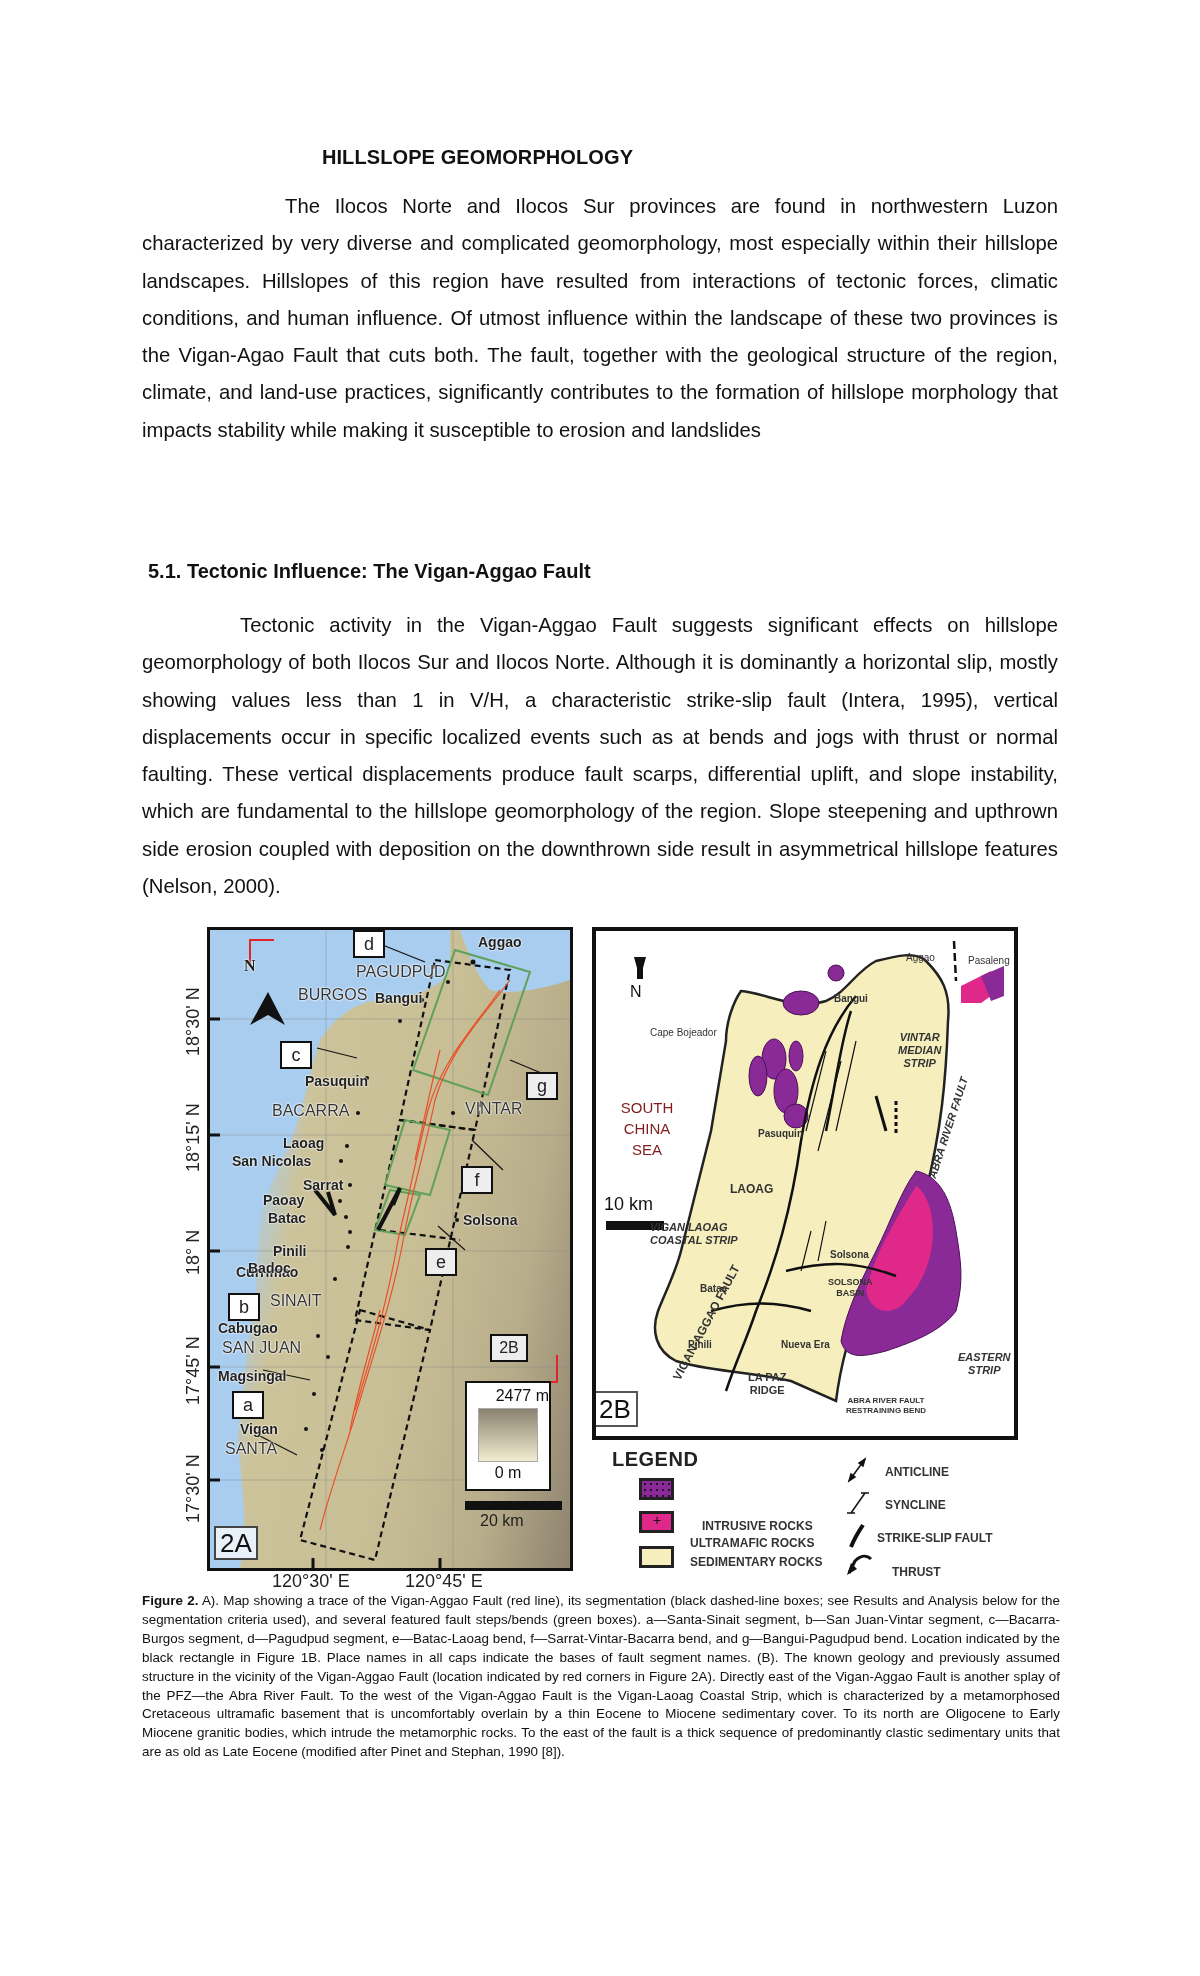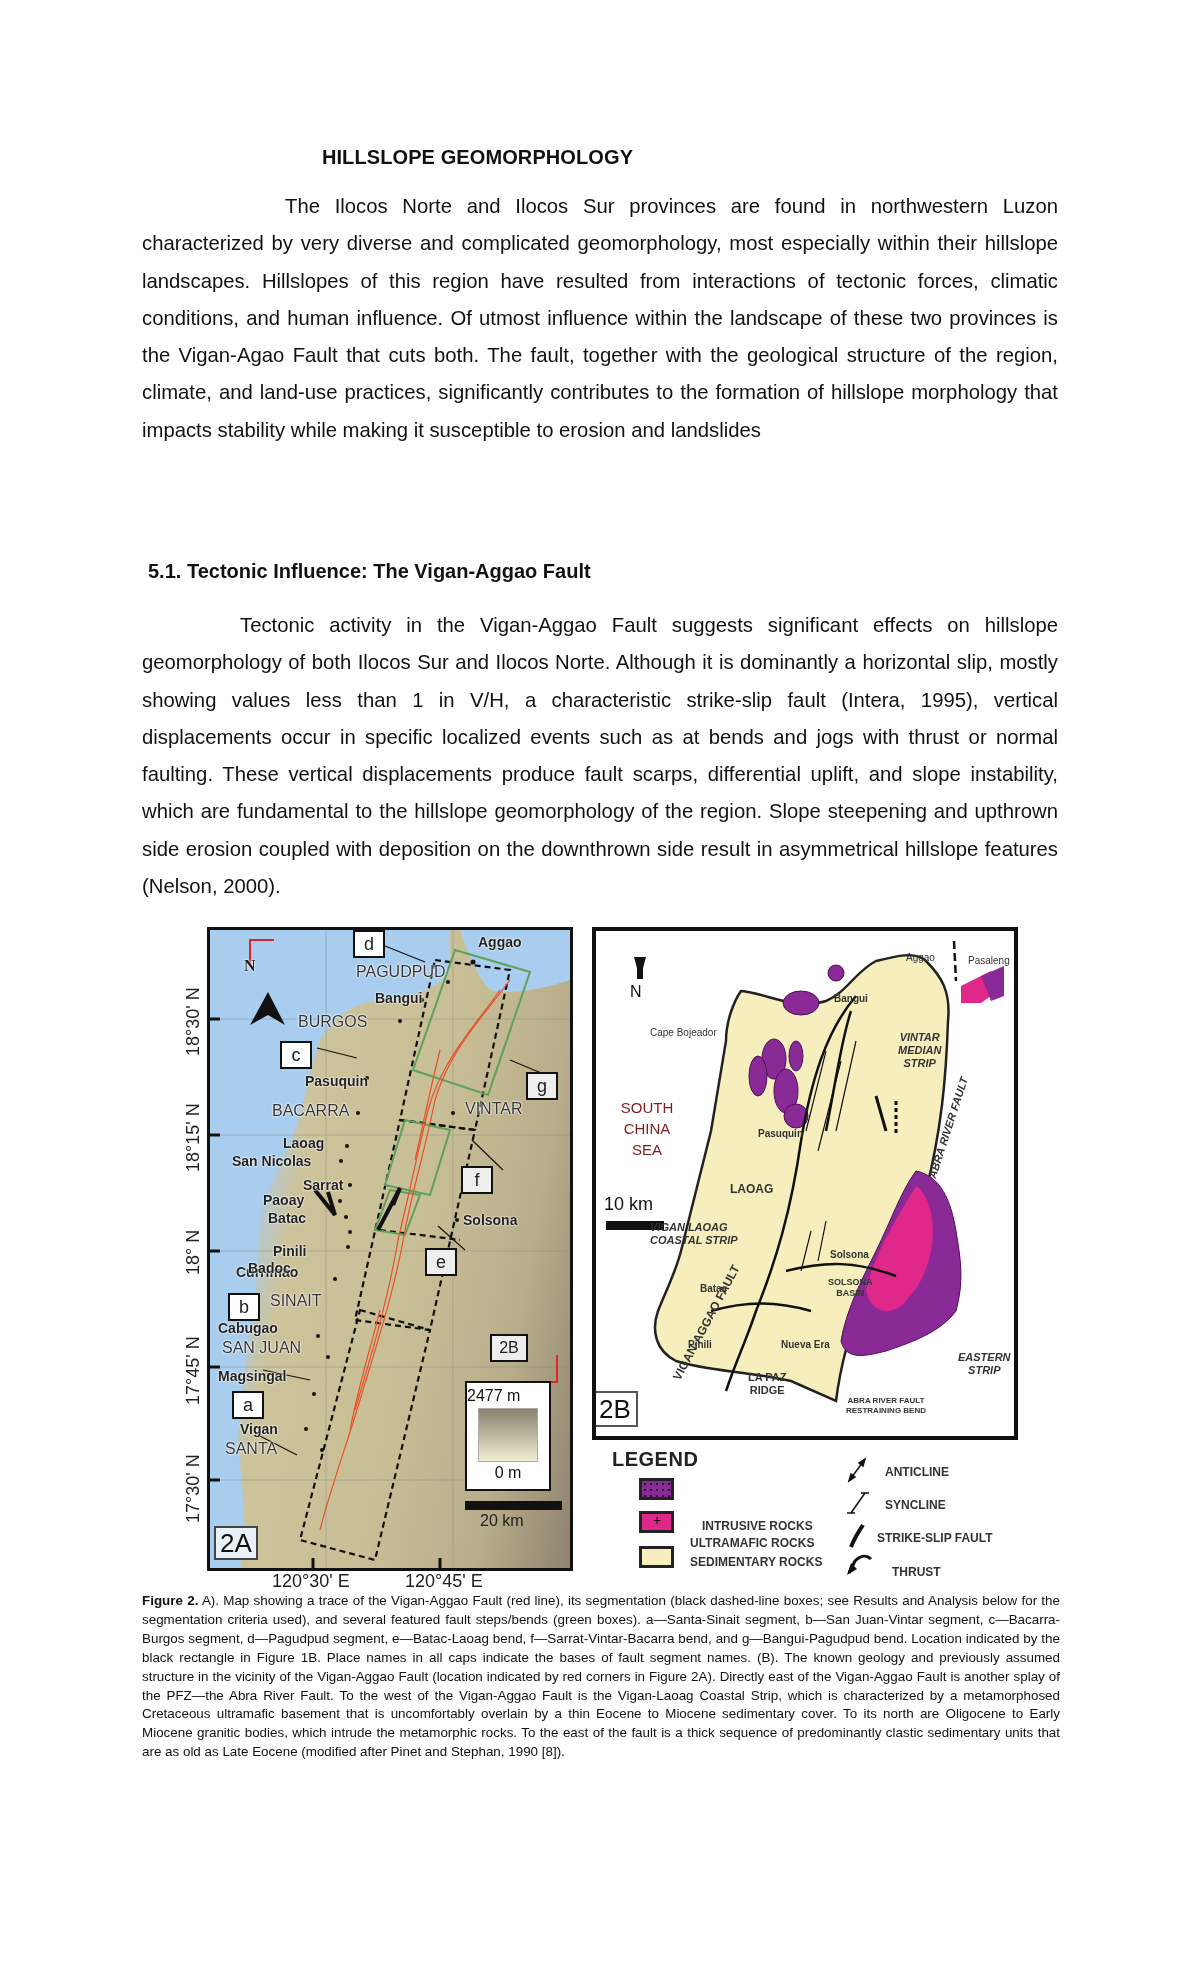--- a/index.html
+++ b/index.html
@@ -135,42 +135,42 @@
   <div class="boxlbl" style="left:316px;top:142px;background:#eee;">g</div>
   <div class="boxlbl" style="left:251px;top:236px;background:#eee;">f</div>
   <div class="boxlbl" style="left:215px;top:318px;background:#eee;">e</div>
   <div class="boxlbl" style="left:18px;top:363px;">b</div>
   <div class="boxlbl" style="left:22px;top:461px;">a</div>
   <div class="boxlbl" style="left:280px;top:404px;width:34px;font-size:16px;background:#eee;">2B</div>
 
   <div class="lbl" style="left:268px;top:4px;">Aggao</div>
   <div class="caps" style="left:146px;top:33px;">PAGUDPUD</div>
   <div class="lbl" style="left:165px;top:60px;">Bangui</div>
-  <div class="caps" style="left:88px;top:83px;">BURGOS</div>
+  <div class="caps" style="left:88px;top:56px;">BURGOS</div>
   <div class="lbl" style="left:95px;top:143px;">Pasuquin</div>
   <div class="caps" style="left:62px;top:172px;">BACARRA</div>
   <div class="caps" style="left:255px;top:170px;">VINTAR</div>
   <div class="lbl" style="left:73px;top:205px;">Laoag</div>
   <div class="lbl" style="left:22px;top:223px;">San Nicolas</div>
   <div class="lbl" style="left:93px;top:247px;">Sarrat</div>
   <div class="lbl" style="left:253px;top:282px;">Solsona</div>
   <div class="lbl" style="left:53px;top:262px;">Paoay</div>
   <div class="lbl" style="left:58px;top:280px;">Batac</div>
   <div class="lbl" style="left:26px;top:295px;margin-top:39px;">Currimao</div>
   <div class="lbl" style="left:63px;top:313px;">Pinili</div>
   <div class="lbl" style="left:38px;top:330px;">Badoc</div>
   <div class="caps" style="left:60px;top:362px;">SINAIT</div>
   <div class="lbl" style="left:8px;top:390px;">Cabugao</div>
   <div class="caps" style="left:12px;top:409px;">SAN JUAN</div>
   <div class="lbl" style="left:8px;top:438px;">Magsingal</div>
   <div class="lbl" style="left:30px;top:491px;">Vigan</div>
   <div class="caps" style="left:15px;top:510px;">SANTA</div>
 
   <div style="position:absolute;left:255px;top:451px;width:82px;height:106px;background:#fff;border:2px solid #111;">
-    <div style="text-align:left;font-size:16px;margin-top:4px;">2477 m</div>
+    <div style="text-align:right;font-size:16px;margin-top:4px;">2477 m</div>
     <div style="margin:3px auto 0;width:58px;height:52px;background:linear-gradient(#8a826f,#f0ecd0);border:1px solid #aaa;"></div>
     <div style="text-align:center;font-size:16px;margin-top:2px;">0 m</div>
   </div>
 
   <div style="position:absolute;left:255px;top:571px;width:97px;height:9px;background:#111;"></div>
   <div style="position:absolute;left:270px;top:582px;font-size:16px;color:#222;">20 km</div>
 
   <div class="panel" style="left:4px;top:596px;">2A</div>
 </div>
 

